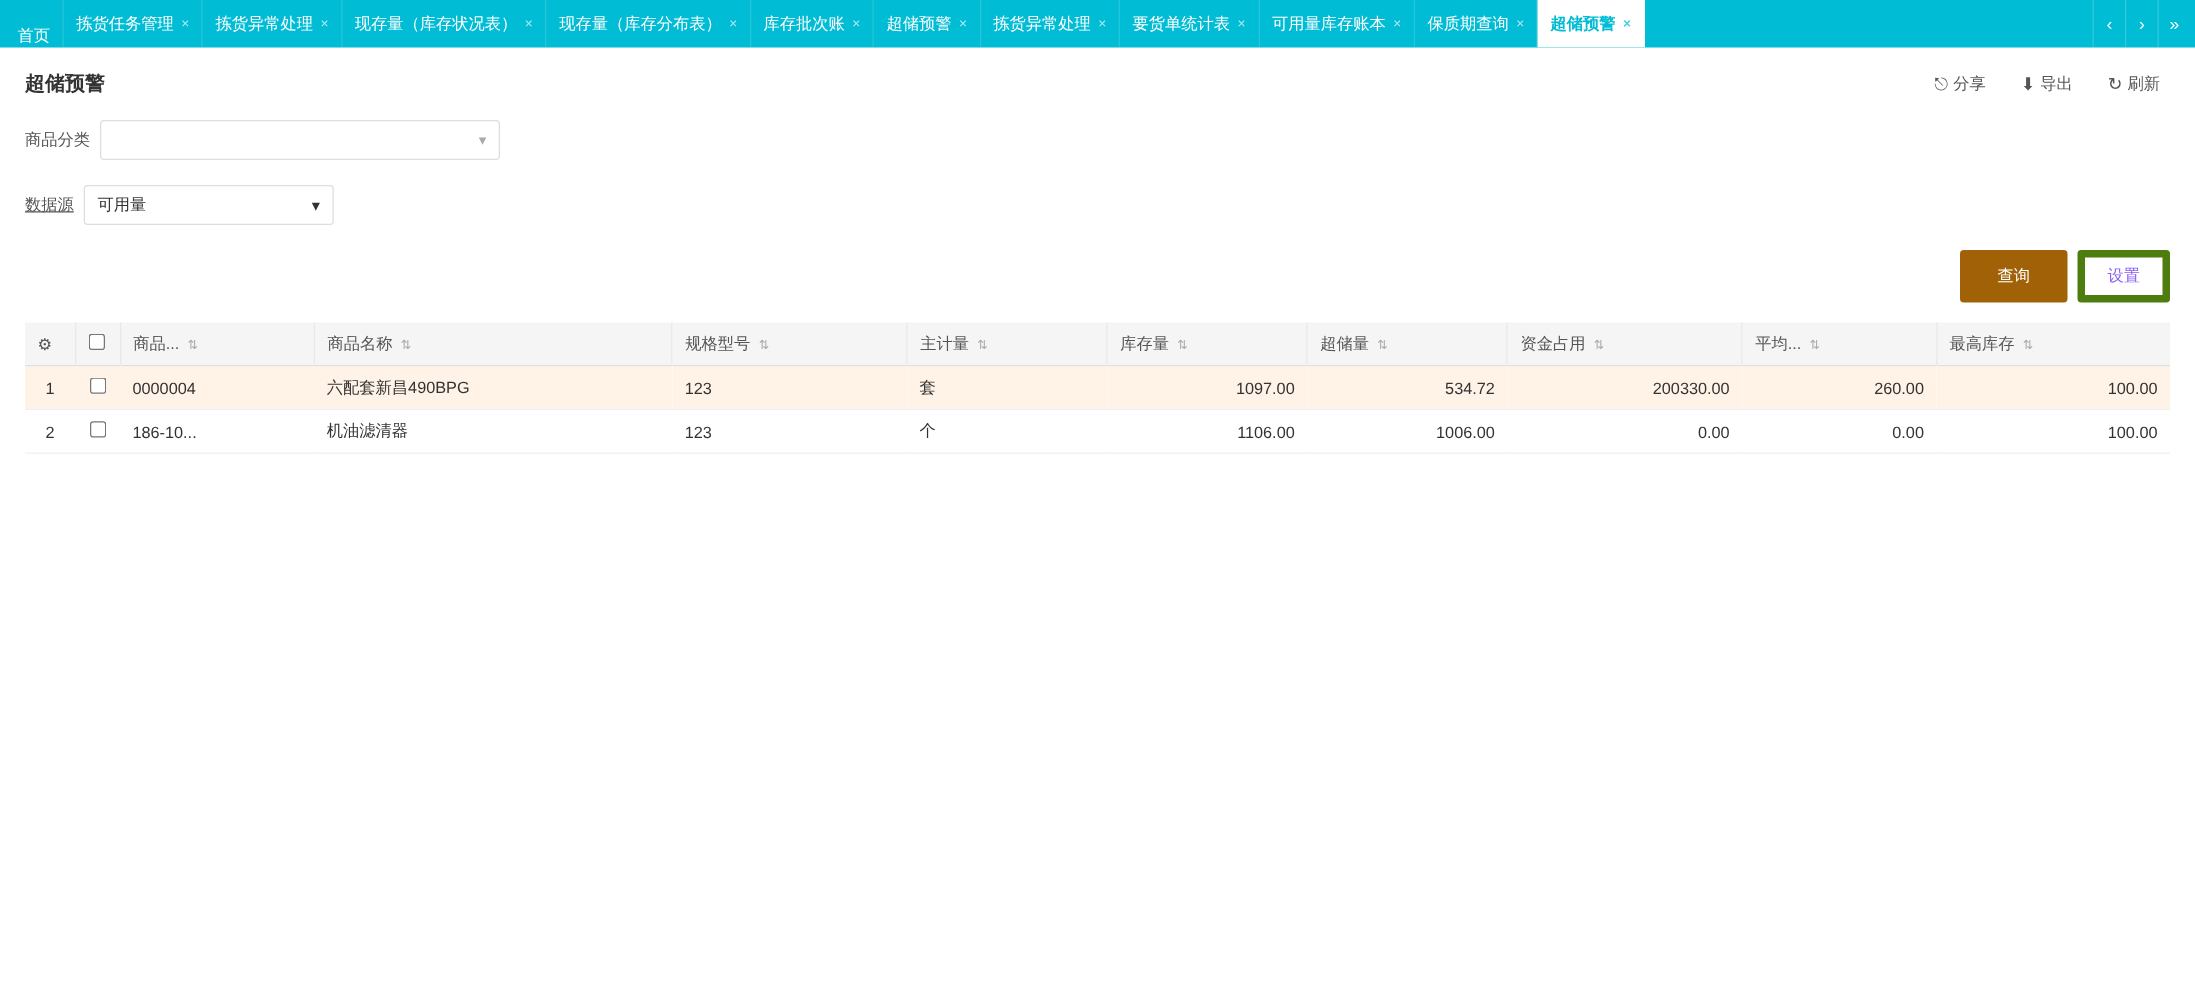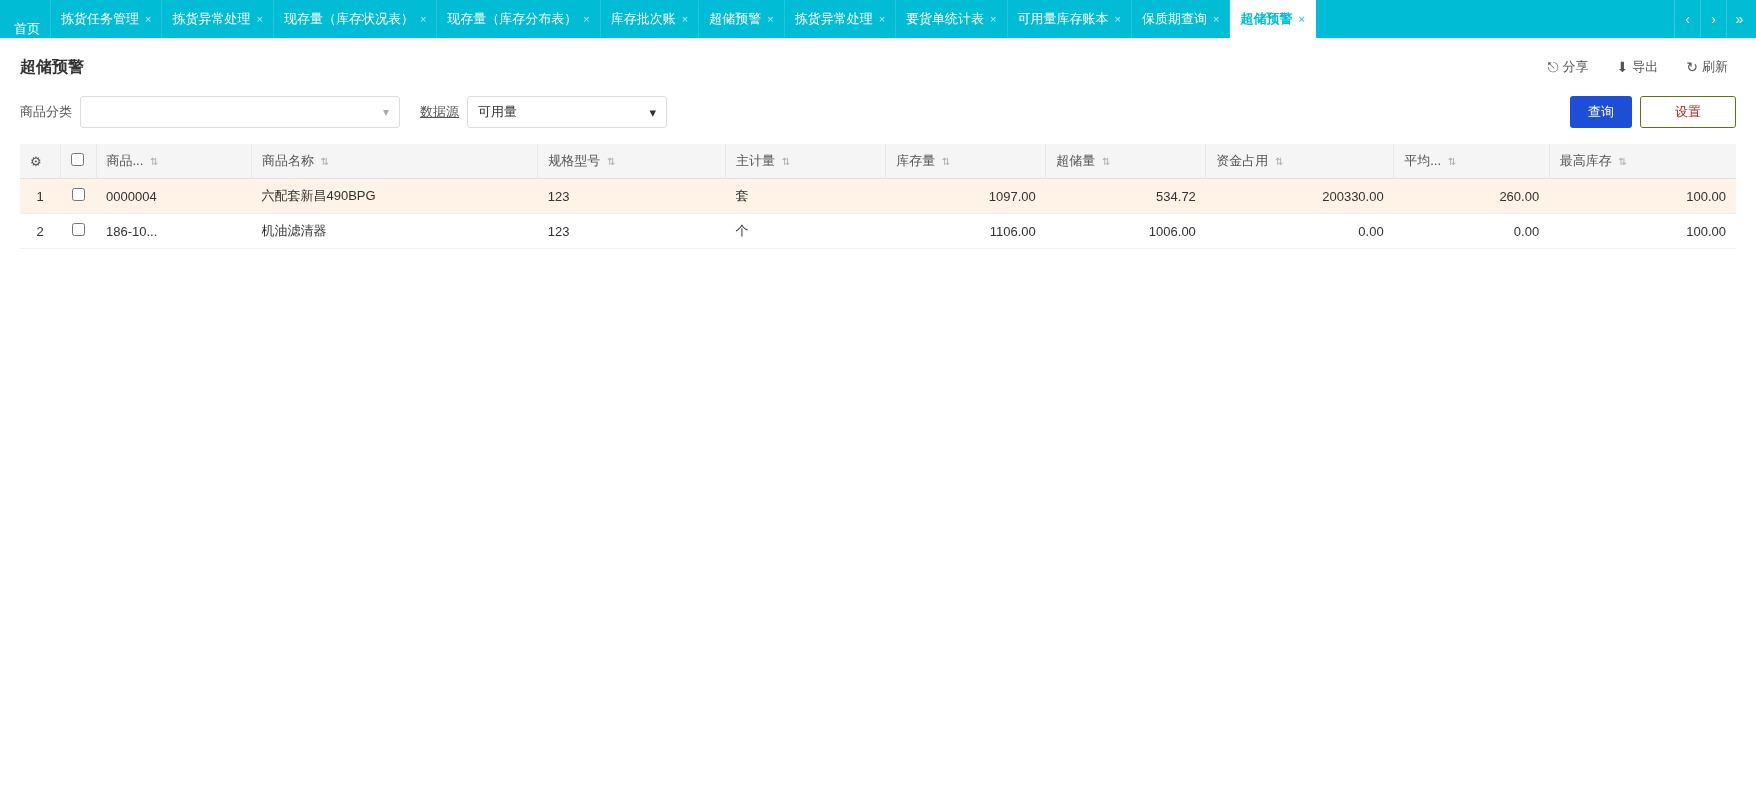--- a/index.html
+++ b/index.html
@@ -85,20 +85,21 @@
       padding: 4px 8px;
       border-radius: 3px;
     }
     .header-action-btn .icon { font-size: 14px; }
 
     
     .filter-bar {
       display: flex;
       gap: 20px;
       margin-bottom: 16px;
+      flex-direction: column;
     }
     .filter-item {
       display: flex;
       align-items: center;
       gap: 8px;
     }
     .filter-label {
       color: #555;
       white-space: nowrap;
     }
@@ -116,33 +117,33 @@
       color: #999;
     }
     .filter-select .chevron { color: #aaa; font-size: 12px; }
 
     .filter-actions {
       margin-left: auto;
       display: flex;
       gap: 8px;
     }
     .btn-primary {
-      background: #1d4ed8;
+      background: #a16207;
       color: #fff;
       border: none;
-      padding: 6px 18px;
+      padding: 6px 30px;
       border-radius: 3px;
       cursor: pointer;
       font-size: 13px;
     }
     .btn-default {
       background: #fff;
-      color: #b91c1c;
-      border: 1px solid #4d7c0f;
-      padding: 6px 34px;
+      color: #8b5cf6;
+      border: 6px solid #4d7c0f;
+      padding: 6px 18px;
       border-radius: 3px;
       cursor: pointer;
       font-size: 13px;
     }
 
     
     .data-table {
       width: 100%;
       border-collapse: collapse;
       font-size: 13px;

